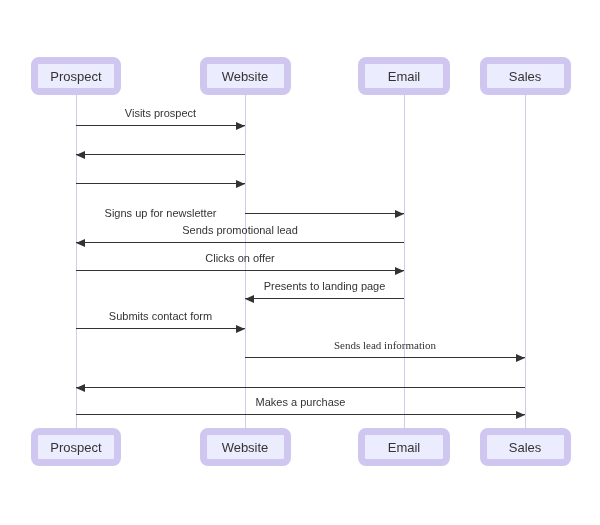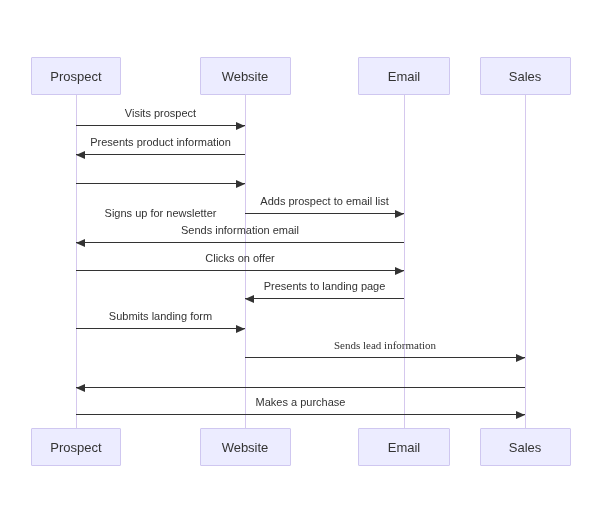--- a/index.html
+++ b/index.html
@@ -15,22 +15,22 @@
     font-family: "Liberation Sans", sans-serif;
     overflow: hidden;
   }
   .layer {
     position: absolute;
     inset: 0;
   }
   .actor-box {
     position: absolute;
     box-sizing: border-box;
-    border: 1px solid #22c55e;
-    border-radius: 1px;
+    border: 7px solid #22c55e;
+    border-radius: 8px;
     background: #ececff;
     display: flex;
     align-items: center;
     justify-content: center;
   }
   .actor-box span {
     font-size: 13px;
     color: #333333;
     white-space: nowrap;
   }
@@ -87,51 +87,49 @@
   <div class="layer" id="messages-layer">
       <div class="message" style="left: 76px; top: 125px; width: 169px;">
         <div class="msg-line" style="background: rgb(51, 51, 51);"></div>
         <div class="arrowhead right" style="border-left-color: rgb(51, 51, 51);"></div>
       </div>
       <div class="msg-label" style="left: 160.5px; top: 106px; color: rgb(51, 51, 51);">Visits prospect</div>
       <div class="message" style="left: 76px; top: 154px; width: 169px;">
         <div class="msg-line" style="background: rgb(51, 51, 51);"></div>
         <div class="arrowhead left" style="border-right-color: rgb(51, 51, 51);"></div>
       </div>
-      <div class="msg-label" style="left: 160.5px; top: 135px; color: rgb(51, 51, 51);">Presents product information</div>
       <div class="message" style="left: 76px; top: 183px; width: 169px;">
         <div class="msg-line" style="background: rgb(51, 51, 51);"></div>
         <div class="arrowhead right" style="border-left-color: rgb(51, 51, 51);"></div>
       </div>
       <div class="msg-label" style="left: 160.5px; top: 164px; color: rgb(51, 51, 51); margin-top: 42px;">Signs up for newsletter</div>
       <div class="message" style="left: 245px; top: 213px; width: 159px;">
         <div class="msg-line" style="background: rgb(51, 51, 51);"></div>
         <div class="arrowhead right" style="border-left-color: rgb(51, 51, 51);"></div>
       </div>
-      <div class="msg-label" style="left: 324.5px; top: 194px; color: rgb(51, 51, 51);">Adds prospect to email list</div>
       <div class="message" style="left: 76px; top: 242px; width: 328px;">
         <div class="msg-line" style="background: rgb(51, 51, 51);"></div>
         <div class="arrowhead left" style="border-right-color: rgb(51, 51, 51);"></div>
       </div>
-      <div class="msg-label" style="left: 240px; top: 223px; color: rgb(51, 51, 51);">Sends information email</div>
+      <div class="msg-label" style="left: 240px; top: 223px; color: rgb(51, 51, 51);">Sends promotional lead</div>
       <div class="message" style="left: 76px; top: 270px; width: 328px;">
         <div class="msg-line" style="background: rgb(51, 51, 51);"></div>
         <div class="arrowhead right" style="border-left-color: rgb(51, 51, 51);"></div>
       </div>
       <div class="msg-label" style="left: 240px; top: 251px; color: rgb(51, 51, 51);">Clicks on offer</div>
       <div class="message" style="left: 245px; top: 298px; width: 159px;">
         <div class="msg-line" style="background: rgb(51, 51, 51);"></div>
         <div class="arrowhead left" style="border-right-color: rgb(51, 51, 51);"></div>
       </div>
       <div class="msg-label" style="left: 324.5px; top: 279px; color: rgb(51, 51, 51);">Presents to landing page</div>
       <div class="message" style="left: 76px; top: 328px; width: 169px;">
         <div class="msg-line" style="background: rgb(51, 51, 51);"></div>
         <div class="arrowhead right" style="border-left-color: rgb(51, 51, 51);"></div>
       </div>
-      <div class="msg-label" style="left: 160.5px; top: 309px; color: rgb(51, 51, 51);">Submits landing form</div>
+      <div class="msg-label" style="left: 160.5px; top: 309px; color: rgb(51, 51, 51);">Submits contact form</div>
       <div class="message" style="left: 245px; top: 357px; width: 280px;">
         <div class="msg-line" style="background: rgb(51, 51, 51);"></div>
         <div class="arrowhead right" style="border-left-color: rgb(51, 51, 51);"></div>
       </div>
       <div class="msg-label" style="left: 385px; top: 338px; color: rgb(51, 51, 51); font-family: Liberation Serif, serif;">Sends lead information</div>
       <div class="message" style="left: 76px; top: 387px; width: 449px;">
         <div class="msg-line" style="background: rgb(51, 51, 51);"></div>
         <div class="arrowhead left" style="border-right-color: rgb(51, 51, 51);"></div>
       </div>
       <div class="message" style="left: 76px; top: 414px; width: 449px;">

